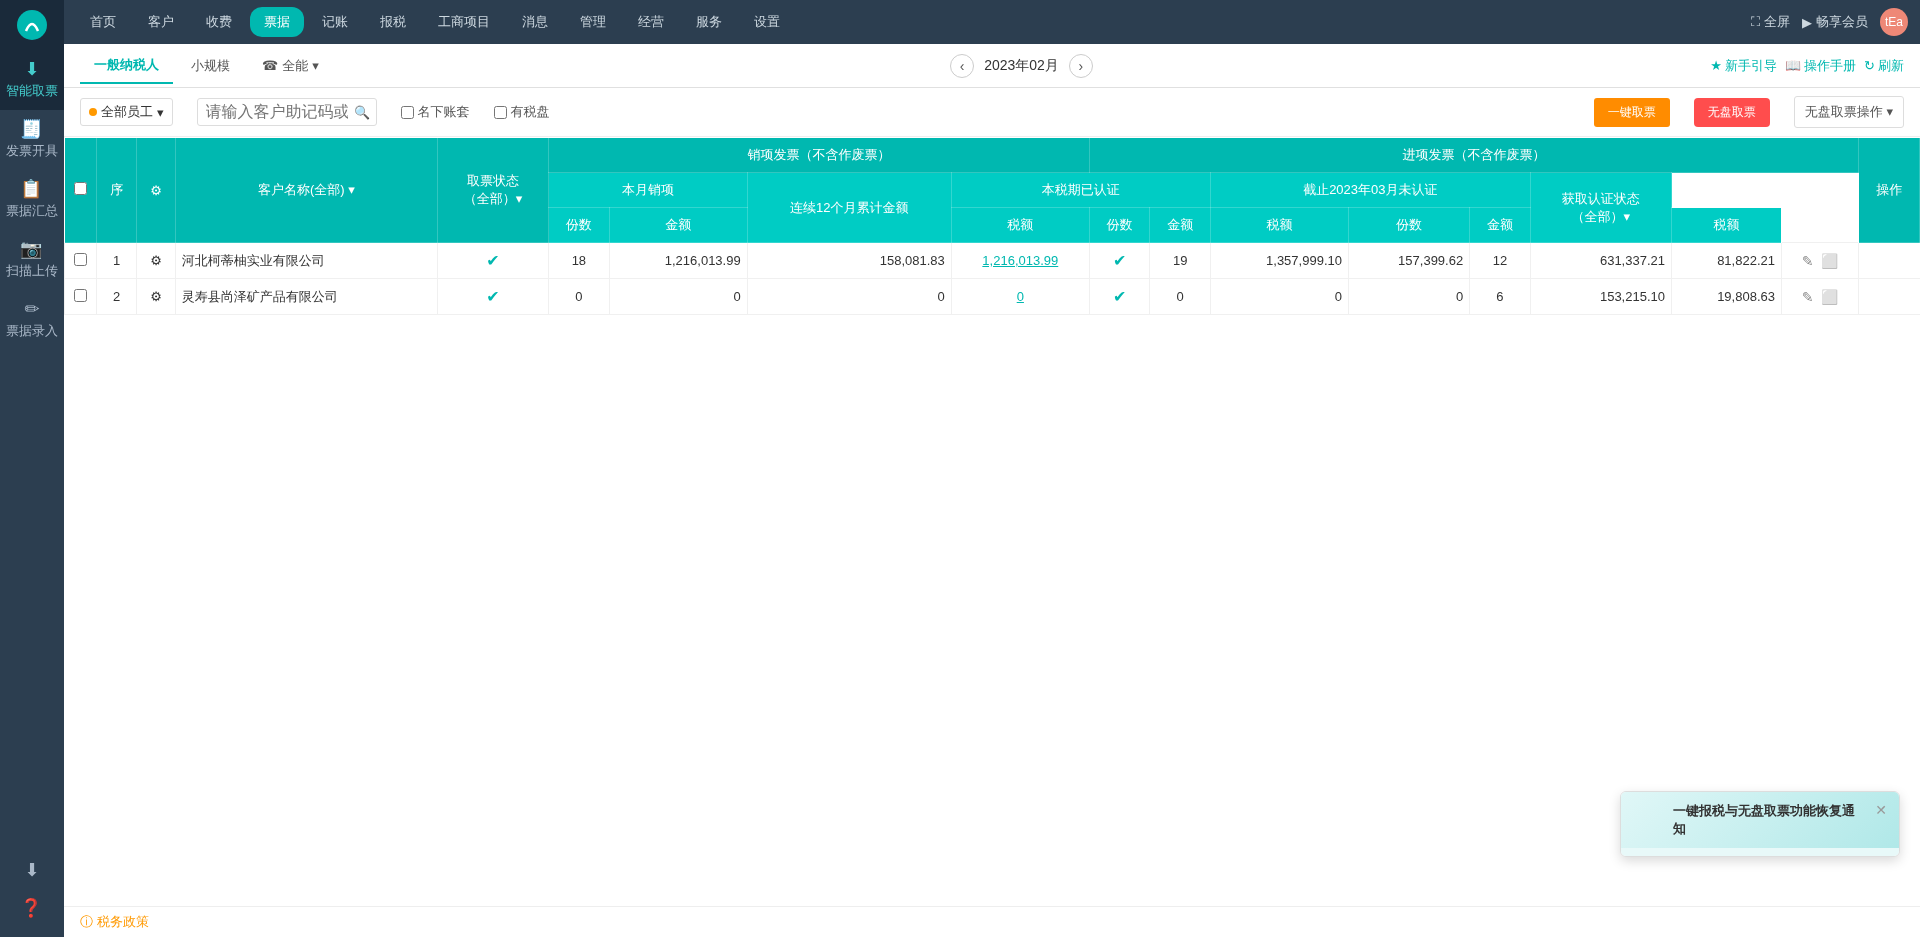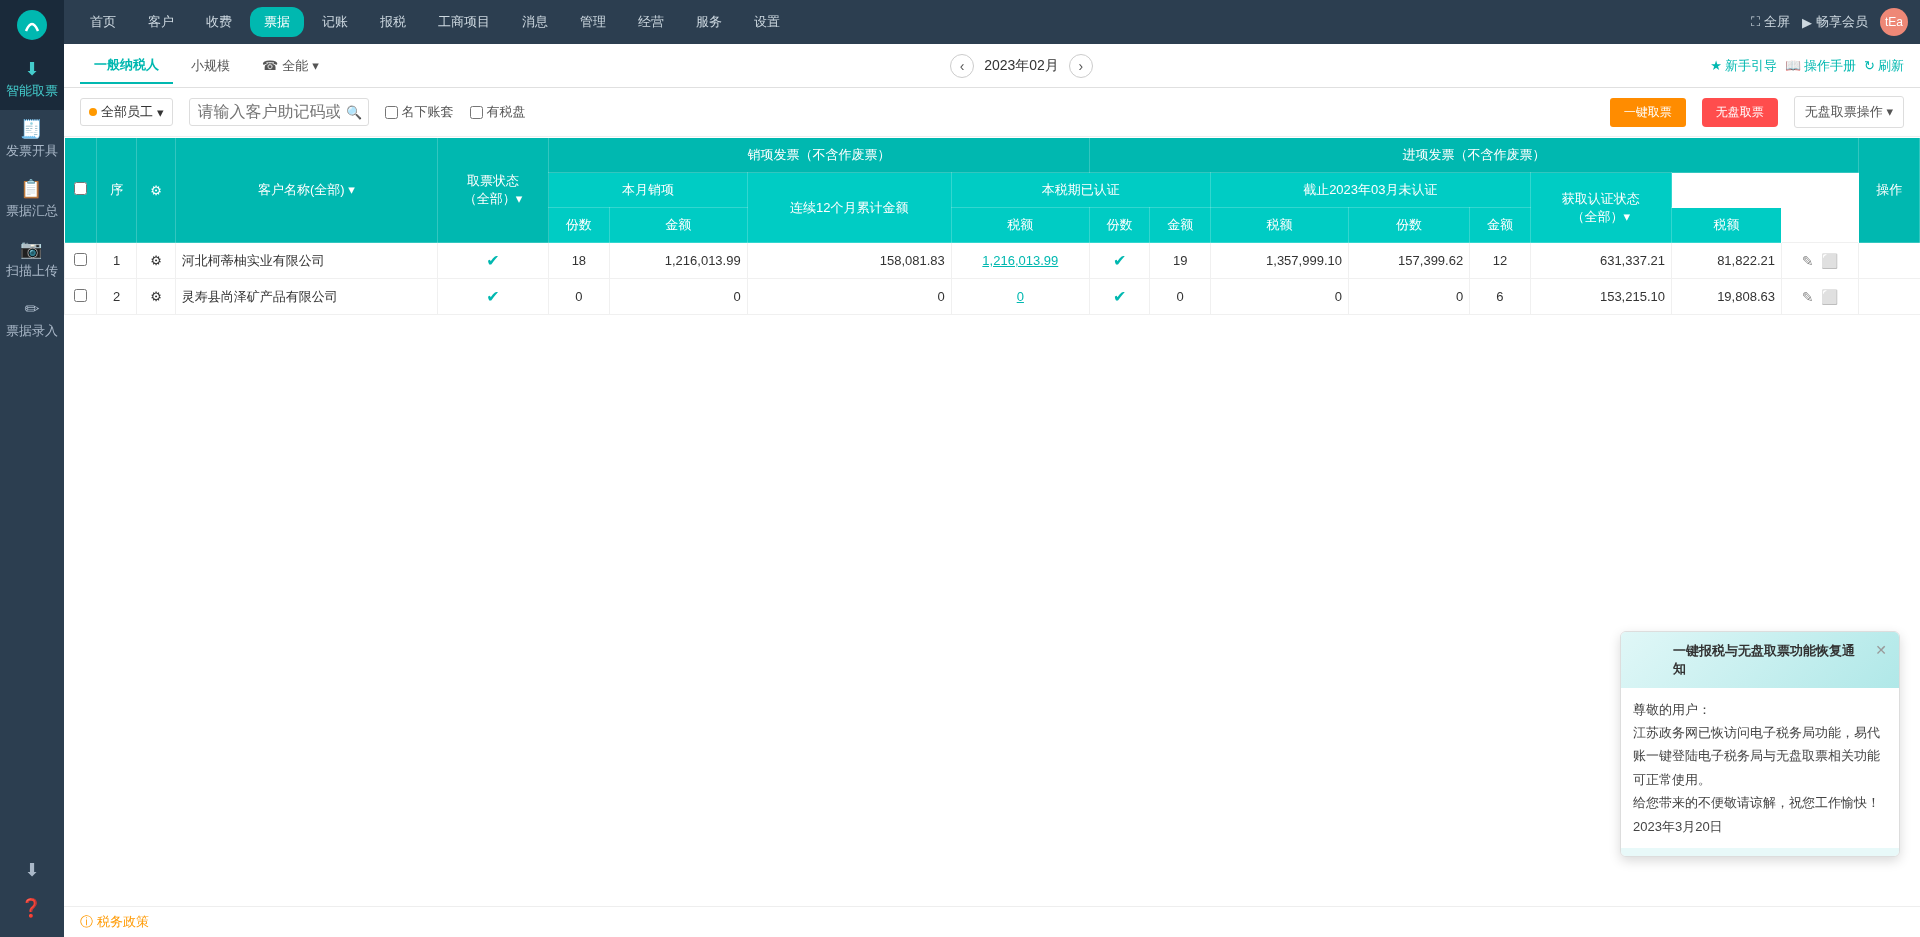--- a/index.html
+++ b/index.html
@@ -126,21 +126,21 @@
     .tab-month-label { font-size: 14px; color: #333; font-weight: 500; }
     .tab-actions { display: flex; align-items: center; gap: 8px; }
     .tab-action-btn { color: #00b8b0; cursor: pointer; font-size: 12px; display: flex; align-items: center; gap: 3px; }
 
     
     .filterbar {
       background: #fff;
       padding: 8px 16px;
       display: flex;
       align-items: center;
-      gap: 16px;
+      gap: 24px;
       border-bottom: 1px solid #eee;
       flex-shrink: 0;
     }
     .filter-select {
       border: 1px solid #ddd;
       border-radius: 3px;
       padding: 4px 8px;
       background: #fff;
       color: #333;
       font-size: 12px;
@@ -510,22 +510,14 @@
   </div>
 </div>
 
 <div class="notification-popup">
   <div class="notif-header">
     <div style="flex:1;margin-left:40px;">
       <div class="notif-title">一键报税与无盘取票功能恢复通知</div>
     </div>
     <div class="notif-close">✕</div>
   </div>
-  <div class="notif-body">
-    <div class="notif-scroll">
-      <p>尊敬的用户：</p>
-      <p>江苏政务网已恢访问电子税务局功能，易代账一键登陆电子税务局与无盘取票相关功能可正常使用。</p>
-      <p>给您带来的不便敬请谅解，祝您工作愉快！</p>
-      <p>2023年3月20日</p>
-    </div>
-  </div>
   <div class="notif-footer"></div>
 </div>
 
 </body></html>

